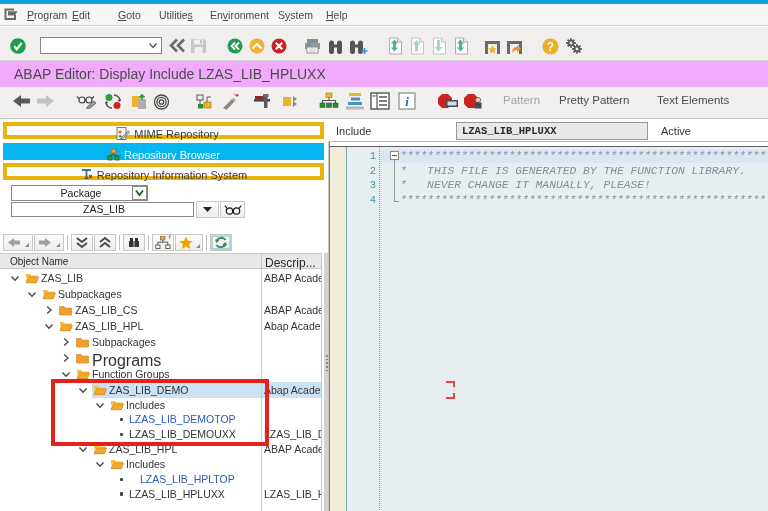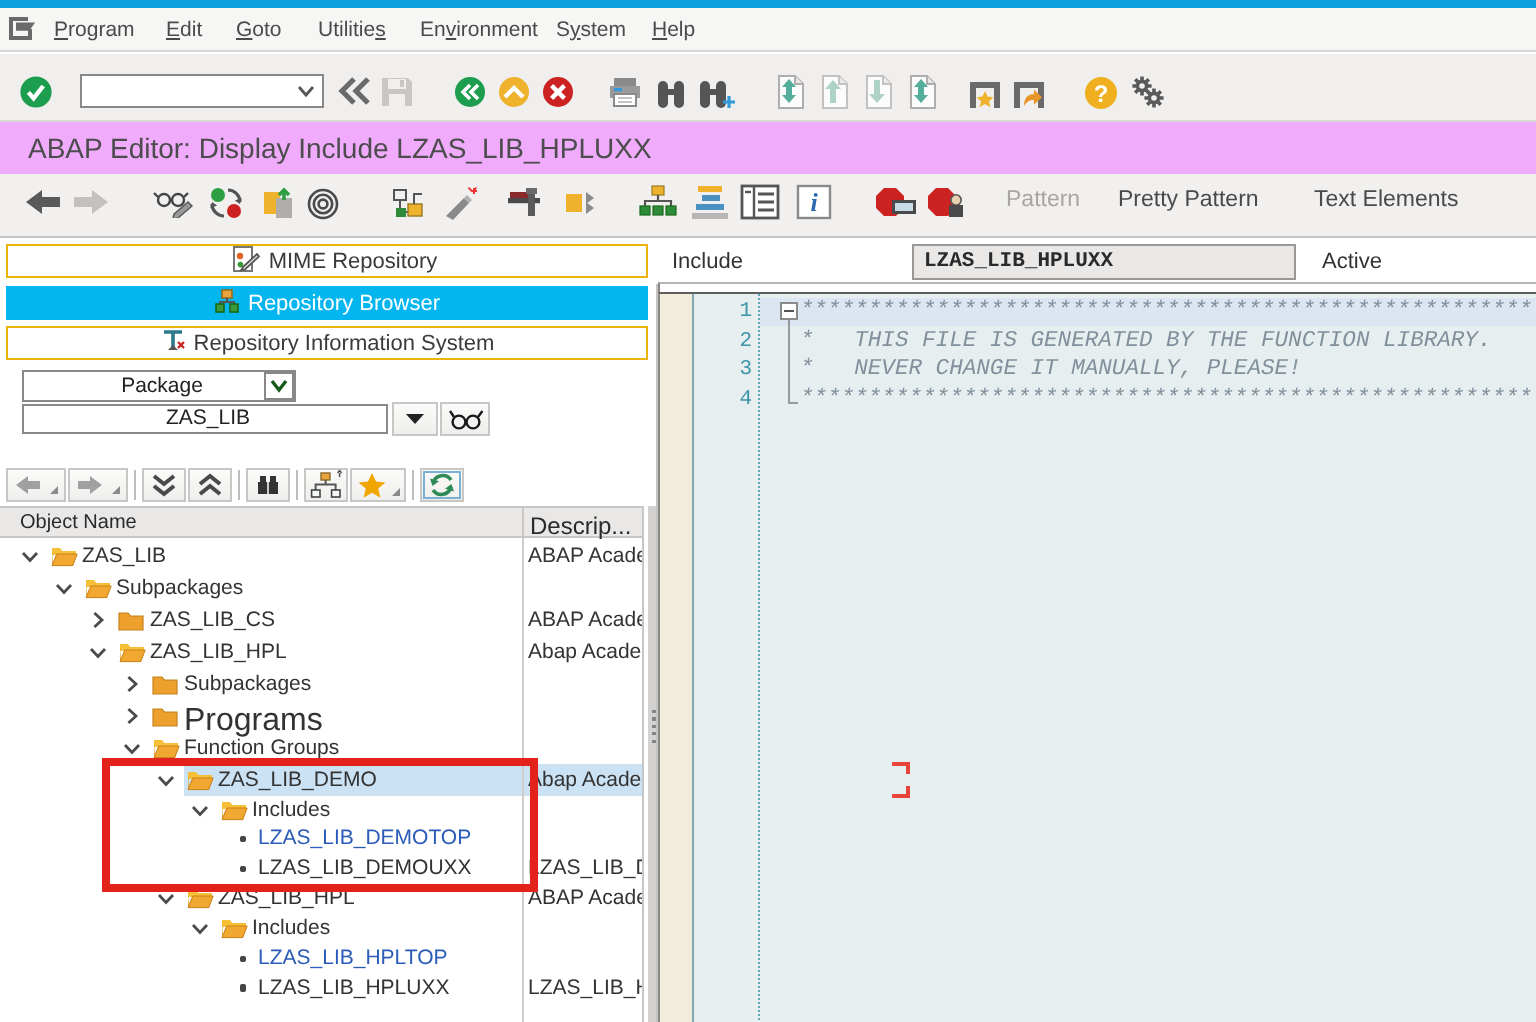--- a/index.html
+++ b/index.html
@@ -10,21 +10,21 @@
 #bluestrip{left:0;top:0;width:768px;height:3.5px;background:#0c9fdf;}
 #menubar{left:0;top:3.5px;width:768px;height:22.5px;background:#f6f6f5;border-bottom:1px solid #d8d6d4;box-sizing:border-box;}
 .mitem{position:absolute;top:5px;font-size:10.5px;color:#4a4a4a;}
 #row2{left:0;top:27px;width:768px;height:33px;background:#f0efee;border-bottom:1px solid #dbd9d7;}
 #titlebar{left:0;top:61px;width:768px;height:26px;background:#f0abfc;}
 #titlebar span{position:absolute;left:14px;top:5px;font-size:14px;color:#4c4c4c;}
 #row4{left:0;top:87px;width:768px;height:31px;background:#f1f0ee;border-bottom:1px solid #c8c6c4;z-index:5;}
 .tbtxt{position:absolute;top:7px;font-size:11.5px;color:#4a4a4a;}
 
 #leftpanel{left:0;top:116px;width:330px;height:395px;background:#ffffff;}
-.navbtn{position:absolute;left:3px;width:321px;height:17px;background:#fff;border:1px solid #eab308;box-sizing:border-box;text-align:center;font-size:11px;color:#3a3a3a;line-height:16px;}
+.navbtn{position:absolute;left:3px;width:321px;height:17px;background:#fff;border:4px solid #eab308;box-sizing:border-box;text-align:center;font-size:11px;color:#3a3a3a;line-height:16px;}
 .navbtn.sel{background:#04b6f0;border-color:#04b6f0;color:#fdfeff;}
 
 .fld{position:absolute;box-sizing:border-box;border:1px solid #8a8886;background:#fff;font-size:10.5px;color:#222;text-align:center;}
 
 .sbtn{position:absolute;box-sizing:border-box;border:1px solid #c9c7c5;background:linear-gradient(#fbfbfa,#efeeec);height:17px;}
 
 #treehdr{left:0;top:137px;width:322px;height:16px;background:#e9e8e7;border-top:1px solid #c8c6c4;border-bottom:1px solid #c8c6c4;box-sizing:border-box;}
 
 #edittop{left:330px;top:116px;width:438px;height:26px;background:#fff;}
 #editor{left:329px;top:146px;width:439px;height:365px;background:#e7eeef;border-left:1px solid #8a8884;border-top:1px solid #5f5f5f;box-sizing:border-box;}
@@ -34,21 +34,21 @@
 </style>
 </head>
 <body>
 <div class="abs" id="bluestrip"></div>
 <div class="abs" id="menubar">
   <svg class="abs" style="left:4px;top:4px" width="14" height="12" viewBox="0 0 14 12">
     <path d="M0.5 0.5 h9.5 v2 h-7.5 v7.5 h7.5 v-3.5 h2 v5.5 h-11.5 z" fill="#6a6a6a"></path>
     <path d="M4 3.2 l9.5 0 -2.8 4.2 -6.7 0 z" fill="#6a6a6a"></path>
   </svg>
   <span class="mitem" style="left:27px"><u>P</u>rogram</span>
-  <span class="mitem" style="left:83px"><u>E</u>dit</span>
+  <span class="mitem" style="left:72px"><u>E</u>dit</span>
   <span class="mitem" style="left:118px"><u>G</u>oto</span>
   <span class="mitem" style="left:159px">Utilitie<u>s</u></span>
   <span class="mitem" style="left:210px">En<u>v</u>ironment</span>
   <span class="mitem" style="left:278px">S<u>y</u>stem</span>
   <span class="mitem" style="left:326px"><u>H</u>elp</span>
 </div>
 <div class="abs" id="row2">
 
   <svg class="abs" style="left:10px;top:11px" width="16" height="16" viewBox="0 0 16 16">
       <circle cx="8" cy="8" r="7.8" fill="#1d9e4f"></circle>
@@ -456,21 +456,21 @@
 <svg class="abs" style="left:95px;top:189.4px" width="10" height="10" viewBox="0 0 10 10">
         <path d="M1.5 3.5 l3.5 3.7 3.5 -3.7" stroke="#4a4a4a" stroke-width="1.4" fill="none"></path>
       </svg>
 <svg class="abs" style="left:110px;top:188.5px" width="14" height="12" viewBox="0 0 14 12">
         <path d="M1 2 h4 l1.2 1.5 H13 v2 H1 z" fill="#f5c035"></path>
         <path d="M1 3 V11 h10.5 l2-5.5 H3.2 L1.5 10 z" fill="#eda12c"></path>
         <path d="M1 10.8 L3.4 5 h10.2 L11.3 10.8 z" fill="#f0a830" stroke="#c8821a" stroke-width="0.5"></path>
       </svg>
 <span class="abs" style="left:126px;top:188.4px;font-size:10.5px;color:#333;white-space:nowrap">Includes</span>
 <div class="abs" style="left:120px;top:208.1px;width:3.2px;height:3.2px;background:#444;border-radius:1px;"></div>
-<span class="abs" style="left:129px;top:203.2px;font-size:10.5px;color:#2a5cb8;white-space:nowrap">LZAS_LIB_HPLTOP</span>
+<span class="abs" style="left:140px;top:203.2px;font-size:10.5px;color:#2a5cb8;white-space:nowrap">LZAS_LIB_HPLTOP</span>
 <div class="abs" style="left:120px;top:222.9px;width:3.2px;height:3.2px;background:#444;border-radius:1px;"></div>
 <span class="abs" style="left:129px;top:218.0px;font-size:10.5px;color:#333;white-space:nowrap">LZAS_LIB_HPLUXX</span>
 <span class="abs" style="left:264px;top:218.0px;font-size:10.5px;color:#333;width:58px;overflow:hidden;white-space:nowrap;display:inline-block">LZAS_LIB_HPLUXX</span>
     </div>
 
   <div class="abs" style="left:261px;top:153px;width:1px;height:242px;background:#d0cecc"></div>
   <div class="abs" style="left:321px;top:137px;width:1px;height:258px;background:#c8c6c4"></div>
 
   <div class="abs" style="left:324px;top:137px;width:5.5px;height:258px;background:#d4d2d0;"></div>
   <div class="abs" style="left:325.5px;top:238.5px;width:3px;height:18px;background-image:repeating-linear-gradient(#858585 0 1.6px,transparent 1.6px 3.7px);"></div>

